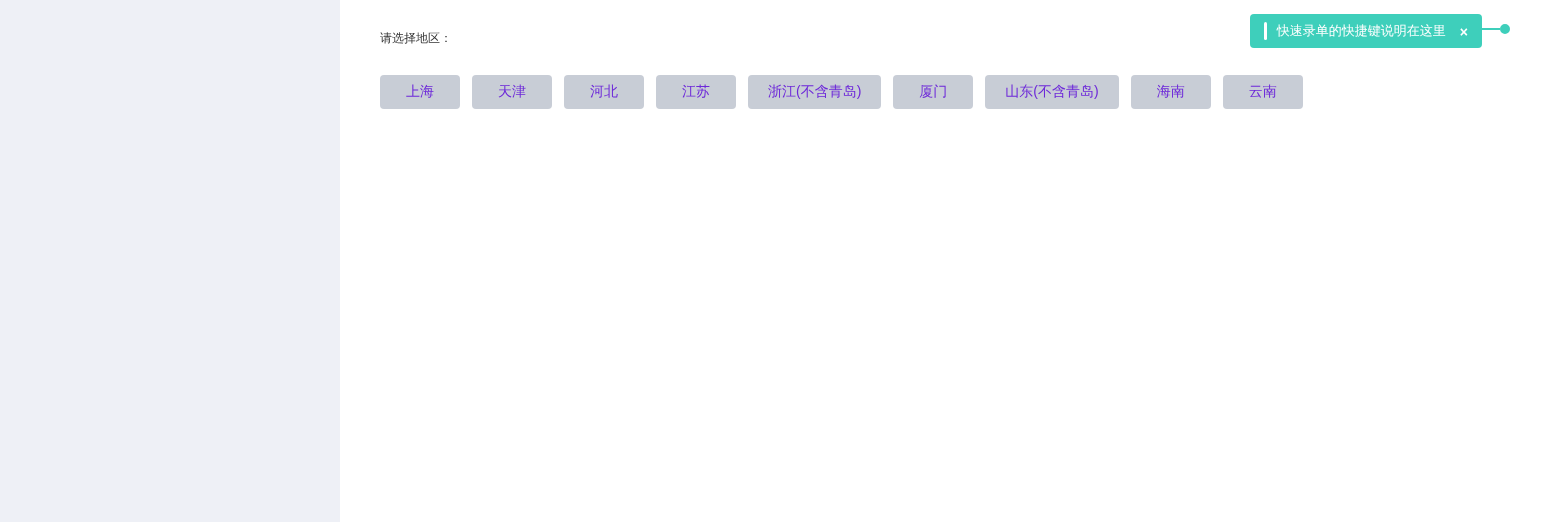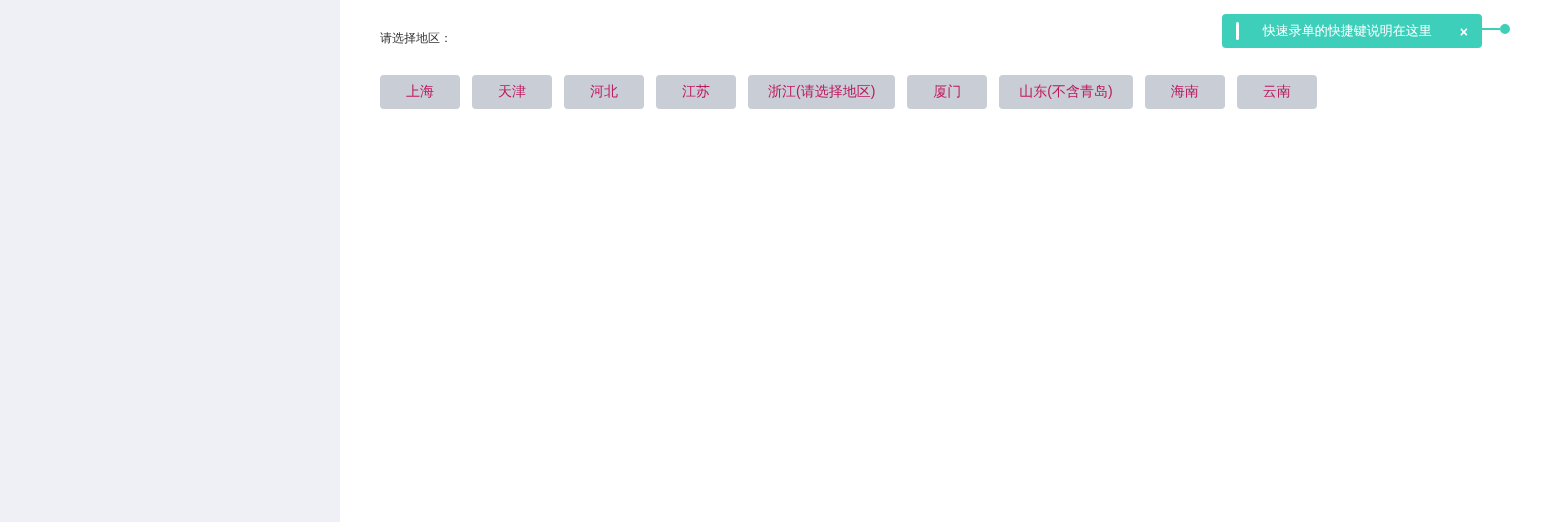--- a/index.html
+++ b/index.html
@@ -44,21 +44,21 @@
     }
 
     .region-buttons {
       display: flex;
       flex-wrap: wrap;
       gap: 12px;
     }
 
     .region-btn {
       background: #c8cdd6;
-      color: #be185d;
+      color: #6d28d9;
       border: none;
       border-radius: 4px;
       padding: 8px 20px;
       font-size: 14px;
       cursor: pointer;
       min-width: 80px;
       text-align: center;
       white-space: nowrap;
     }
 
@@ -67,21 +67,21 @@
       position: absolute;
       top: 14px;
       right: 80px;
       background: #3ecfbb;
       color: #fff;
       border-radius: 4px;
       padding: 8px 14px;
       font-size: 13px;
       display: flex;
       align-items: flex-end;
-      gap: 24px;
+      gap: 10px;
       white-space: nowrap;
     }
 
     .tooltip-banner .bar {
       width: 3px;
       height: 18px;
       background: #fff;
       border-radius: 2px;
       flex-shrink: 0;
     }
@@ -122,21 +122,21 @@
 <div class="sidebar"></div>
 
 <div class="main-content">
   <div class="page-title">请选择地区：</div>
   <div class="region-buttons">
 
   <button class="region-btn">上海</button>
       <button class="region-btn">天津</button>
       <button class="region-btn">河北</button>
       <button class="region-btn">江苏</button>
-      <button class="region-btn">浙江(请选择地区)</button>
+      <button class="region-btn">浙江(不含青岛)</button>
       <button class="region-btn">厦门</button>
       <button class="region-btn">山东(不含青岛)</button>
       <button class="region-btn">海南</button>
       <button class="region-btn">云南</button>
     </div>
 </div>
 
 <div class="tooltip-banner">
   <div class="bar"></div>
   <span>快速录单的快捷键说明在这里</span>

